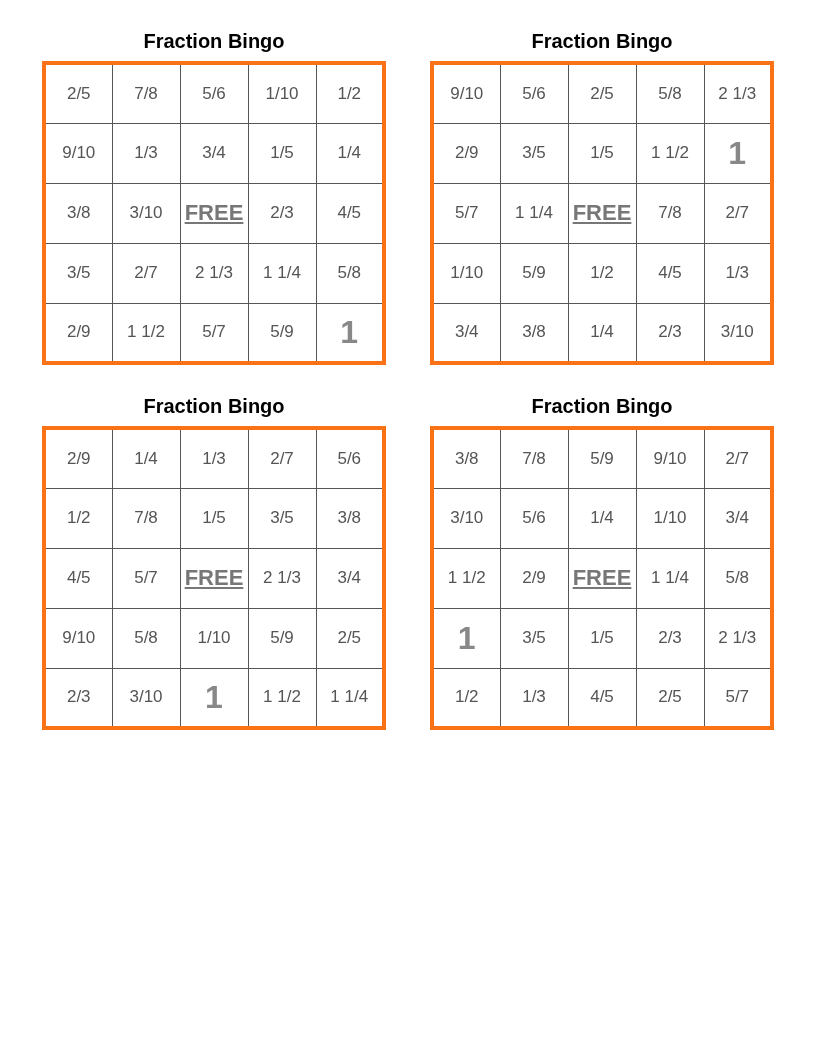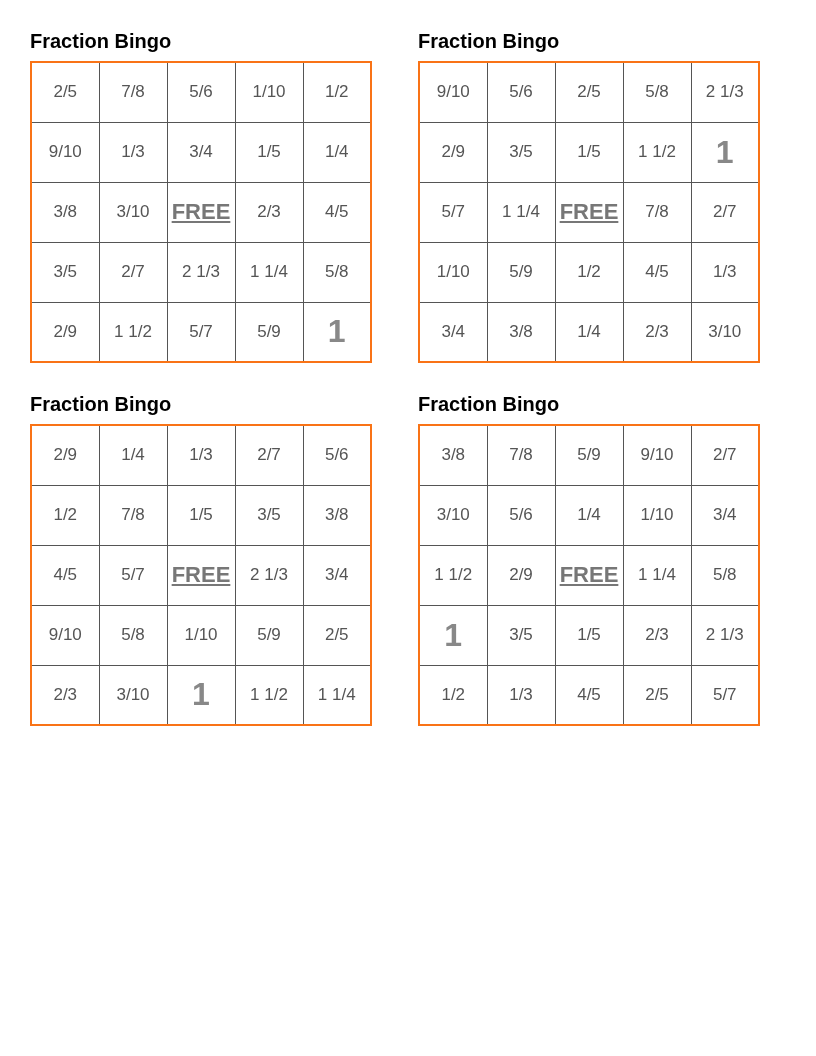--- a/index.html
+++ b/index.html
@@ -13,31 +13,31 @@
     .page {
       display: grid;
       grid-template-columns: 1fr 1fr;
       grid-template-rows: auto auto;
       gap: 30px 20px;
       padding: 10px;
     }
     .bingo-card {
       display: flex;
       flex-direction: column;
-      align-items: flex-start;
+      align-items: center;
     }
     .bingo-title {
       font-weight: bold;
       font-size: 20px;
       margin-bottom: 8px;
       font-family: Arial, sans-serif;
     }
     .bingo-grid {
       border-collapse: collapse;
-      border: 2px solid #f97316;
+      border: 4px solid #f97316;
       padding-left: 48px;
     }
     .bingo-grid td {
       border: 1.5px solid #555;
       width: 68px;
       height: 60px;
       text-align: center;
       vertical-align: middle;
       font-size: 17px;
       font-family: Arial, sans-serif;

